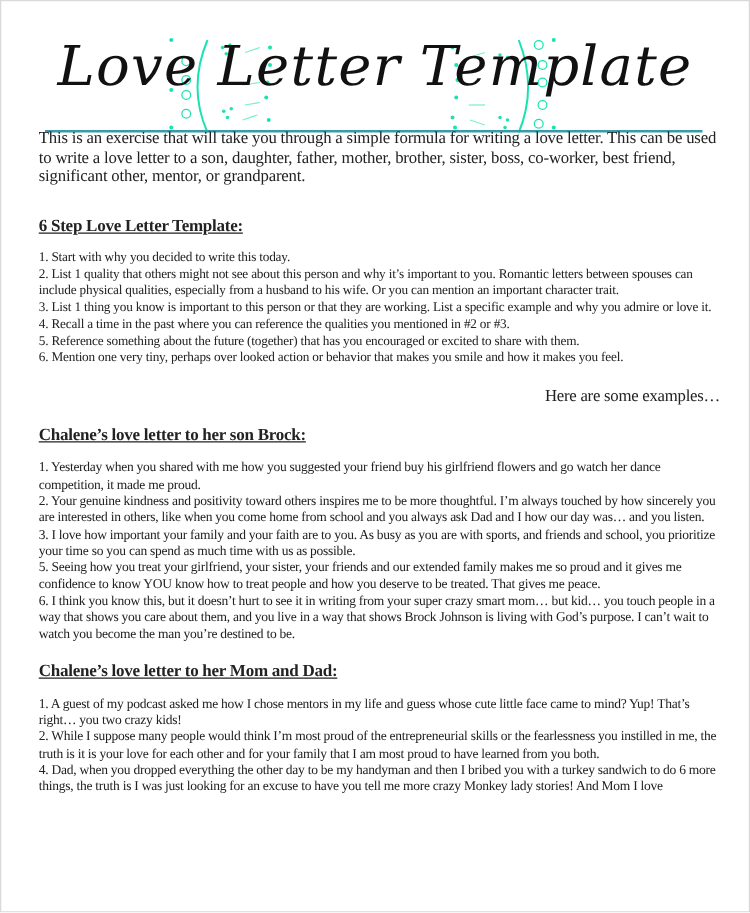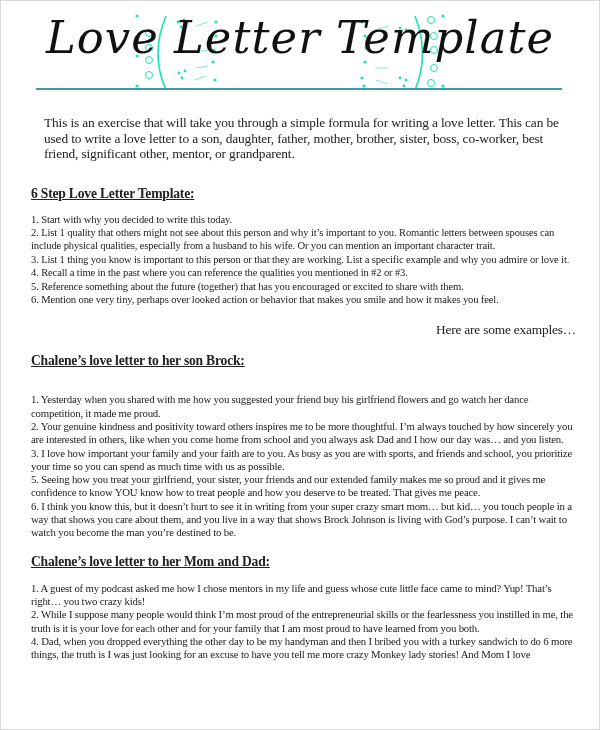--- a/index.html
+++ b/index.html
@@ -9,42 +9,42 @@
       position: relative;
       font-family: "Liberation Serif", serif;
       color: #222;
     }
     .frame {
       position: absolute; left: 0; top: 0; width: 598px; height: 728px;
       border: 1px solid #d9d9d9;
       box-sizing: content-box;
     }
     .header {
-      position: absolute; left: 0; top: 0; width: 600px; height: 92px;
+      position: absolute; left: 0; top: 16px; width: 600px; height: 92px;
     }
     .deco { position: absolute; left: 0; top: 0; }
     .title {
       position: absolute; left: 0; top: 12px; width: 600px;
       text-align: center;
       font-family: "DejaVu Serif", serif;
       font-style: italic;
       font-size: 44px;
       letter-spacing: 1px;
       color: #111;
       transform: scaleX(1.02);
     }
     .rule {
       position: absolute; left: 36px; top: 88px; width: 526px; height: 2px;
       background: #3a9aa8;
     }
     .content {
       position: absolute; left: 31px; top: 102px; width: 545px;
     }
     .intro {
-      font-size: 13.4px; line-height: 15.5px; margin: 13px;
+      font-size: 13.4px; line-height: 15.5px; margin: 0;
       letter-spacing: -0.15px;
     }
     .heading {
       font-weight: bold; text-decoration: underline;
       font-size: 13.6px; line-height: 16px;
       letter-spacing: -0.2px;
     }
     .list { margin: 0; padding: 0; list-style: none; }
     .list li {
       font-size: 10.6px; line-height: 13.4px; letter-spacing: -0.15px;
@@ -135,21 +135,21 @@
     <li>2.  List 1 quality that others might not see about this person and why it’s important to you.  Romantic letters between spouses can include physical qualities, especially from a husband to his wife.  Or you can mention an important character trait.</li>
     <li>3. List 1 thing you know is important to this person or that they are working. List a specific example and why you admire or love it.</li>
     <li>4.  Recall a time in the past where you can reference the qualities you mentioned in #2 or #3.</li>
     <li>5.  Reference something about the future (together) that has you encouraged or excited to share with them.</li>
     <li>6.  Mention one very tiny, perhaps over looked action or behavior that makes you smile and how it makes you feel.</li>
   </ul>
 
   <div class="examples-intro" style="margin-top:16px;">Here are some examples…</div>
 
   <div class="heading" style="margin-top:15px;">Chalene’s love letter to her son Brock:</div>
-  <ul class="list ex-list" style="margin-top:24px;">
+  <ul class="list ex-list" style="margin-top:12px;">
     <li>1.  Yesterday when you shared with me how you suggested your friend buy his girlfriend flowers and go watch her dance competition, it made me proud.</li>
     <li>2.  Your genuine kindness and positivity toward others inspires me to be more thoughtful. I’m always touched by how sincerely you are interested in others, like when you come home from school and you always ask Dad and I how our day was… and you listen.</li>
     <li>3.  I love how important your family and your faith are to you. As busy as you are with sports, and friends and school, you prioritize your time so you can spend as much time with us as possible.</li>
     <li>5.  Seeing how you treat your girlfriend, your sister, your friends and our extended family makes me so proud and it gives me confidence to know YOU know how to treat people and how you deserve to be treated. That gives me peace.</li>
     <li>6.  I think you know this, but it doesn’t hurt to see it in writing from your super crazy smart mom… but kid… you touch people in a way that shows you care about them, and you live in a way that shows Brock Johnson is living with God’s purpose. I can’t wait to watch you become the man you’re destined to be.</li>
   </ul>
 
   <div class="heading" style="margin-top:14px;">Chalene’s love letter to her Mom and Dad:</div>
   <ul class="list ex-list" style="margin-top:12px;">
     <li>1.  A guest of my podcast asked me how I chose mentors in my life and guess whose cute little face came to mind? Yup! That’s right… you two crazy kids!</li>

